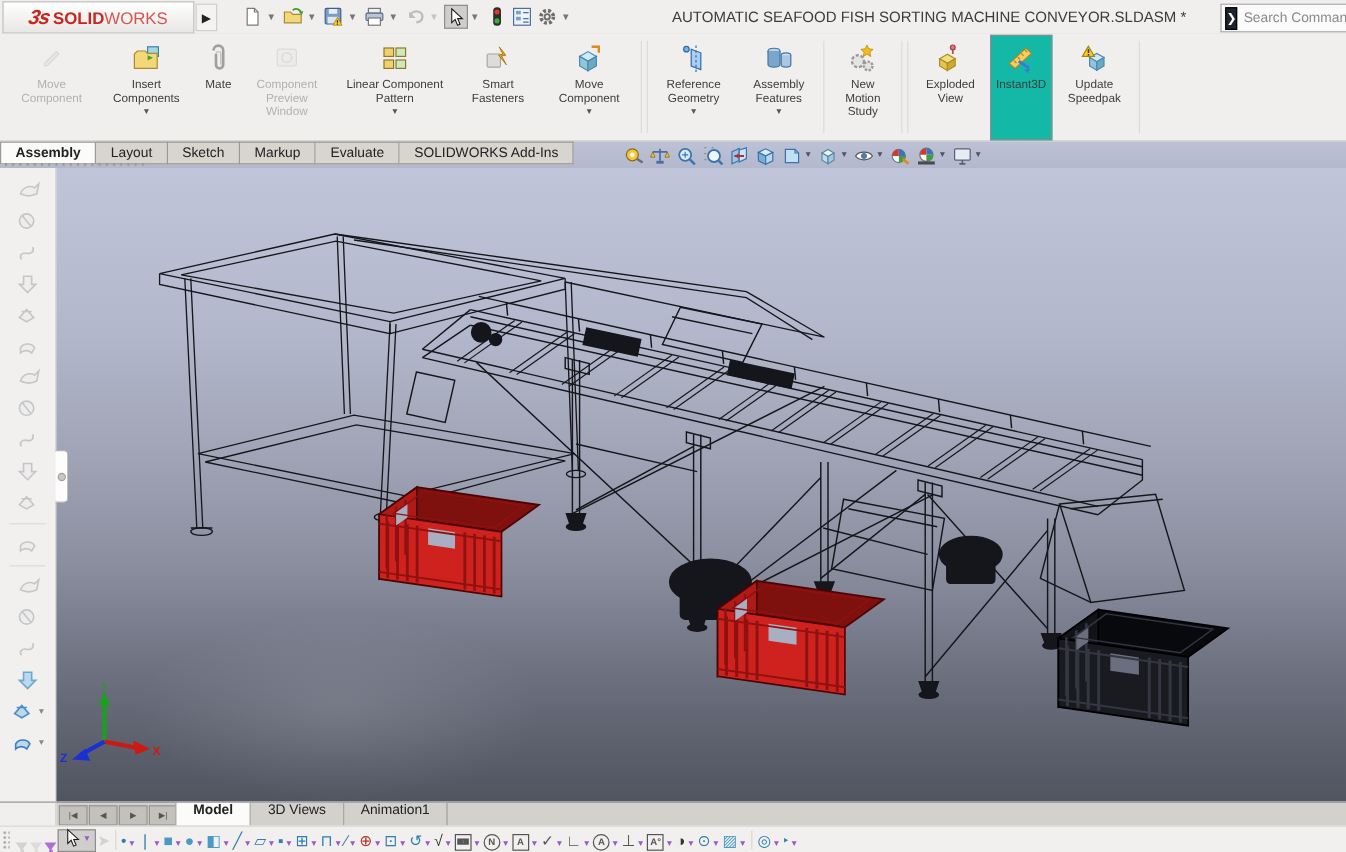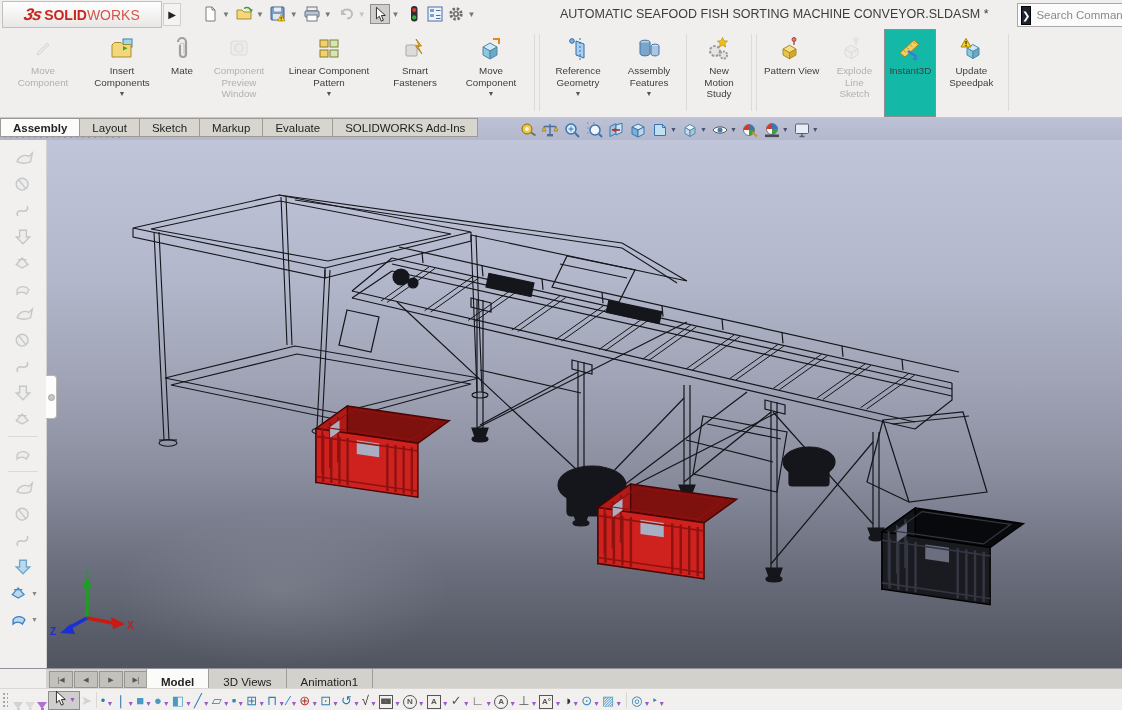--- a/index.html
+++ b/index.html
@@ -74,21 +74,21 @@
                    border-left:none;border-radius:0 4px 4px 0;display:flex;align-items:center;justify-content:center;}
   .collapse-handle i{width:5px;height:5px;border-radius:50%;background:#c9c7c4;border:1px solid #a5a3a0;}
   
   .bottomtabs{position:absolute;left:0;top:668px;width:1122px;height:20px;background:#d3d1cc;border-top:1px solid #8f929c;}
   .bt-left{position:absolute;left:0;top:0;width:47px;height:20px;background:#f0efee;border-right:1px solid #d5d3d0;box-sizing:border-box;}
   .navbtns{position:absolute;left:49px;top:2px;display:flex;gap:1px;}
   .navbtn{width:22px;height:15px;background:#c3c1bc;border:1px solid #97958f;font-size:7px;color:#555;
           display:flex;align-items:center;justify-content:center;}
   .btabs{position:absolute;left:146px;top:0;height:20px;display:flex;}
   .btab{height:19px;padding:0 14px;background:#d3d1cc;border-right:1px solid #a09e99;font-size:11.5px;color:#222;
-        display:flex;align-items:flex-end;}
+        display:flex;align-items:flex-start;}
   .btab.active{background:#fbfbfa;font-weight:bold;border-left:1px solid #a09e99;}
   
   .bottombar{position:absolute;left:0;top:688px;width:1122px;height:22px;background:#f1f0ee;border-top:1px solid #dad8d5;
              display:flex;align-items:center;}
   .bgrip{width:6px;height:16px;margin:0 4px 0 2px;
          background-image:radial-gradient(circle,#a9a7a4 1px,transparent 1.2px);background-size:4px 4px;}
   .btool{display:flex;align-items:flex-end;padding:0 1px;height:18px;}
   .btool .bglyph{font-size:13px;line-height:16px;}
   .btool .shape-circle{width:12px;height:12px;border:1.2px solid;border-radius:50%;font-size:8px;line-height:12px;text-align:center;font-weight:bold;}
   .btool .shape-box{width:12px;height:12px;border:1.2px solid;font-size:8px;line-height:12px;text-align:center;font-weight:bold;}
@@ -317,31 +317,21 @@
   <div class="rbtn">
     <span class="ricon">
         <svg width="26" height="26" viewBox="0 0 26 26">
           <path d="M15 9V4" stroke="#b05050" stroke-width="1.4"></path>
           <circle cx="15" cy="3.5" r="2" fill="#e87878" stroke="#a84040"></circle>
           <path d="M4 13l6.5-3.8L17 13l-6.5 3.8z" fill="#f5dd7a" stroke="#a8902e"></path>
           <path d="M4 13v6l6.5 3.8v-6z" fill="#e8c34e" stroke="#a8902e"></path>
           <path d="M17 13v6l-6.5 3.8v-6z" fill="#d4a82e" stroke="#a8902e"></path>
         </svg>
       </span>
-    <span class="rlabel w54">Pattern View</span>
-  </div>
-  <div class="rbtn disabled">
-    <span class="ricon">
-        <svg width="26" height="26" viewBox="0 0 26 26">
-          <path d="M15 9V4" stroke="#c0c0c0" stroke-width="1.4"></path>
-          <circle cx="15" cy="3.5" r="2" fill="#dcdcdc" stroke="#bdbdbd"></circle>
-          <path d="M4 13l6.5-3.8L17 13l-6.5 3.8zM4 13v6l6.5 3.8v-6zM17 13v6l-6.5 3.8v-6z" fill="#e8e8e8" stroke="#bdbdbd"></path>
-        </svg>
-      </span>
-    <span class="rlabel w48">Explode Line Sketch</span>
+    <span class="rlabel w54">Exploded View</span>
   </div>
   <div class="rbtn active">
     <span class="ricon">
         <svg width="26" height="26" viewBox="0 0 26 26">
           <path d="M3 17L17 4l4.5 4.5L8 21z" fill="#f5cf5e" stroke="#a8882e"></path>
           <path d="M7 14.5l2 2M10 11.5l2 2M13 8.5l2 2M16 5.5l2 2" stroke="#a8882e"></path>
           <path d="M11 15l8.5 5.8" stroke="#3a7ad4" stroke-width="2.4"></path>
           <path d="M20.5 21.5l-5 .4 3 3.1z" fill="#3a7ad4"></path>
         </svg>
       </span>

